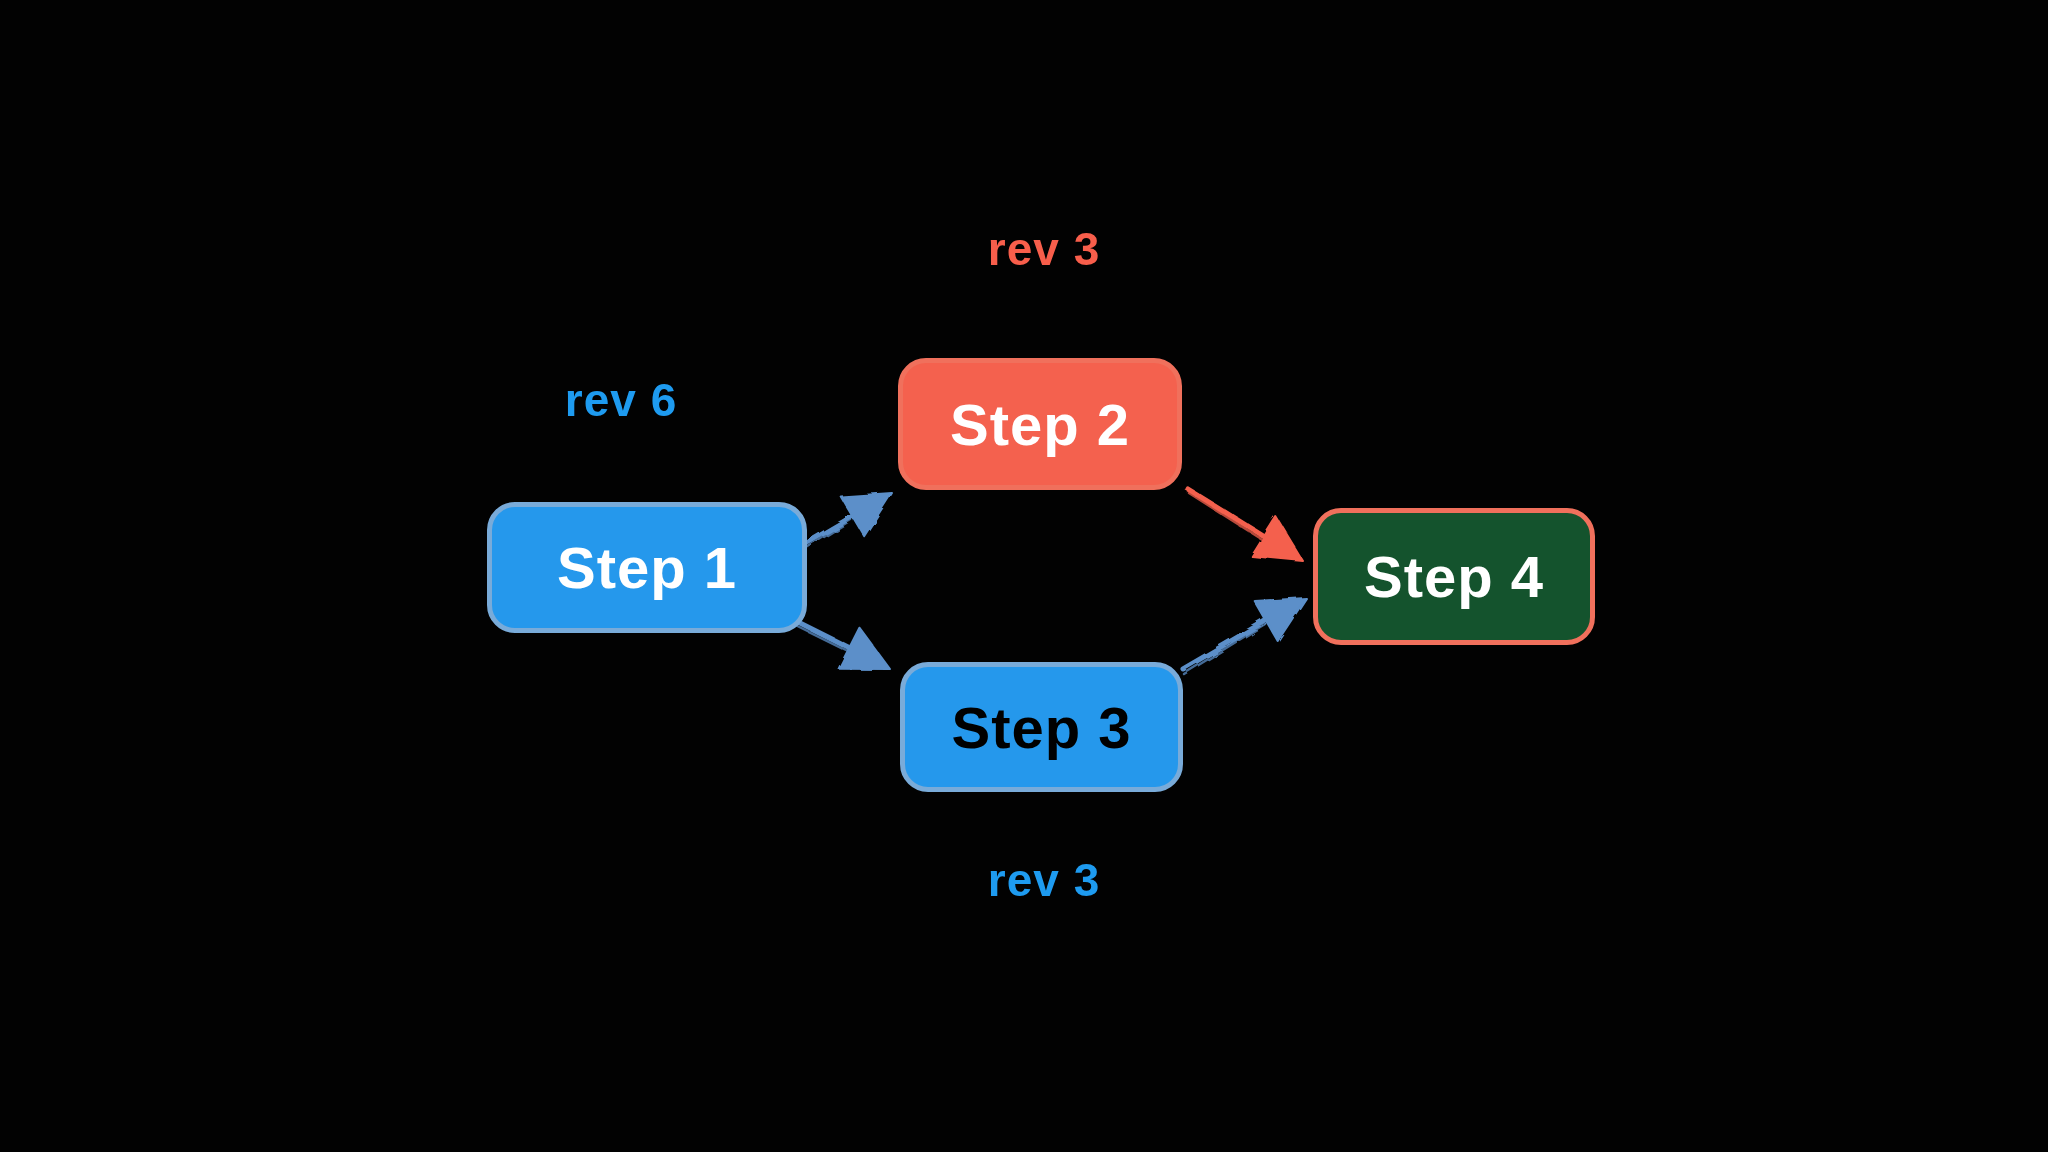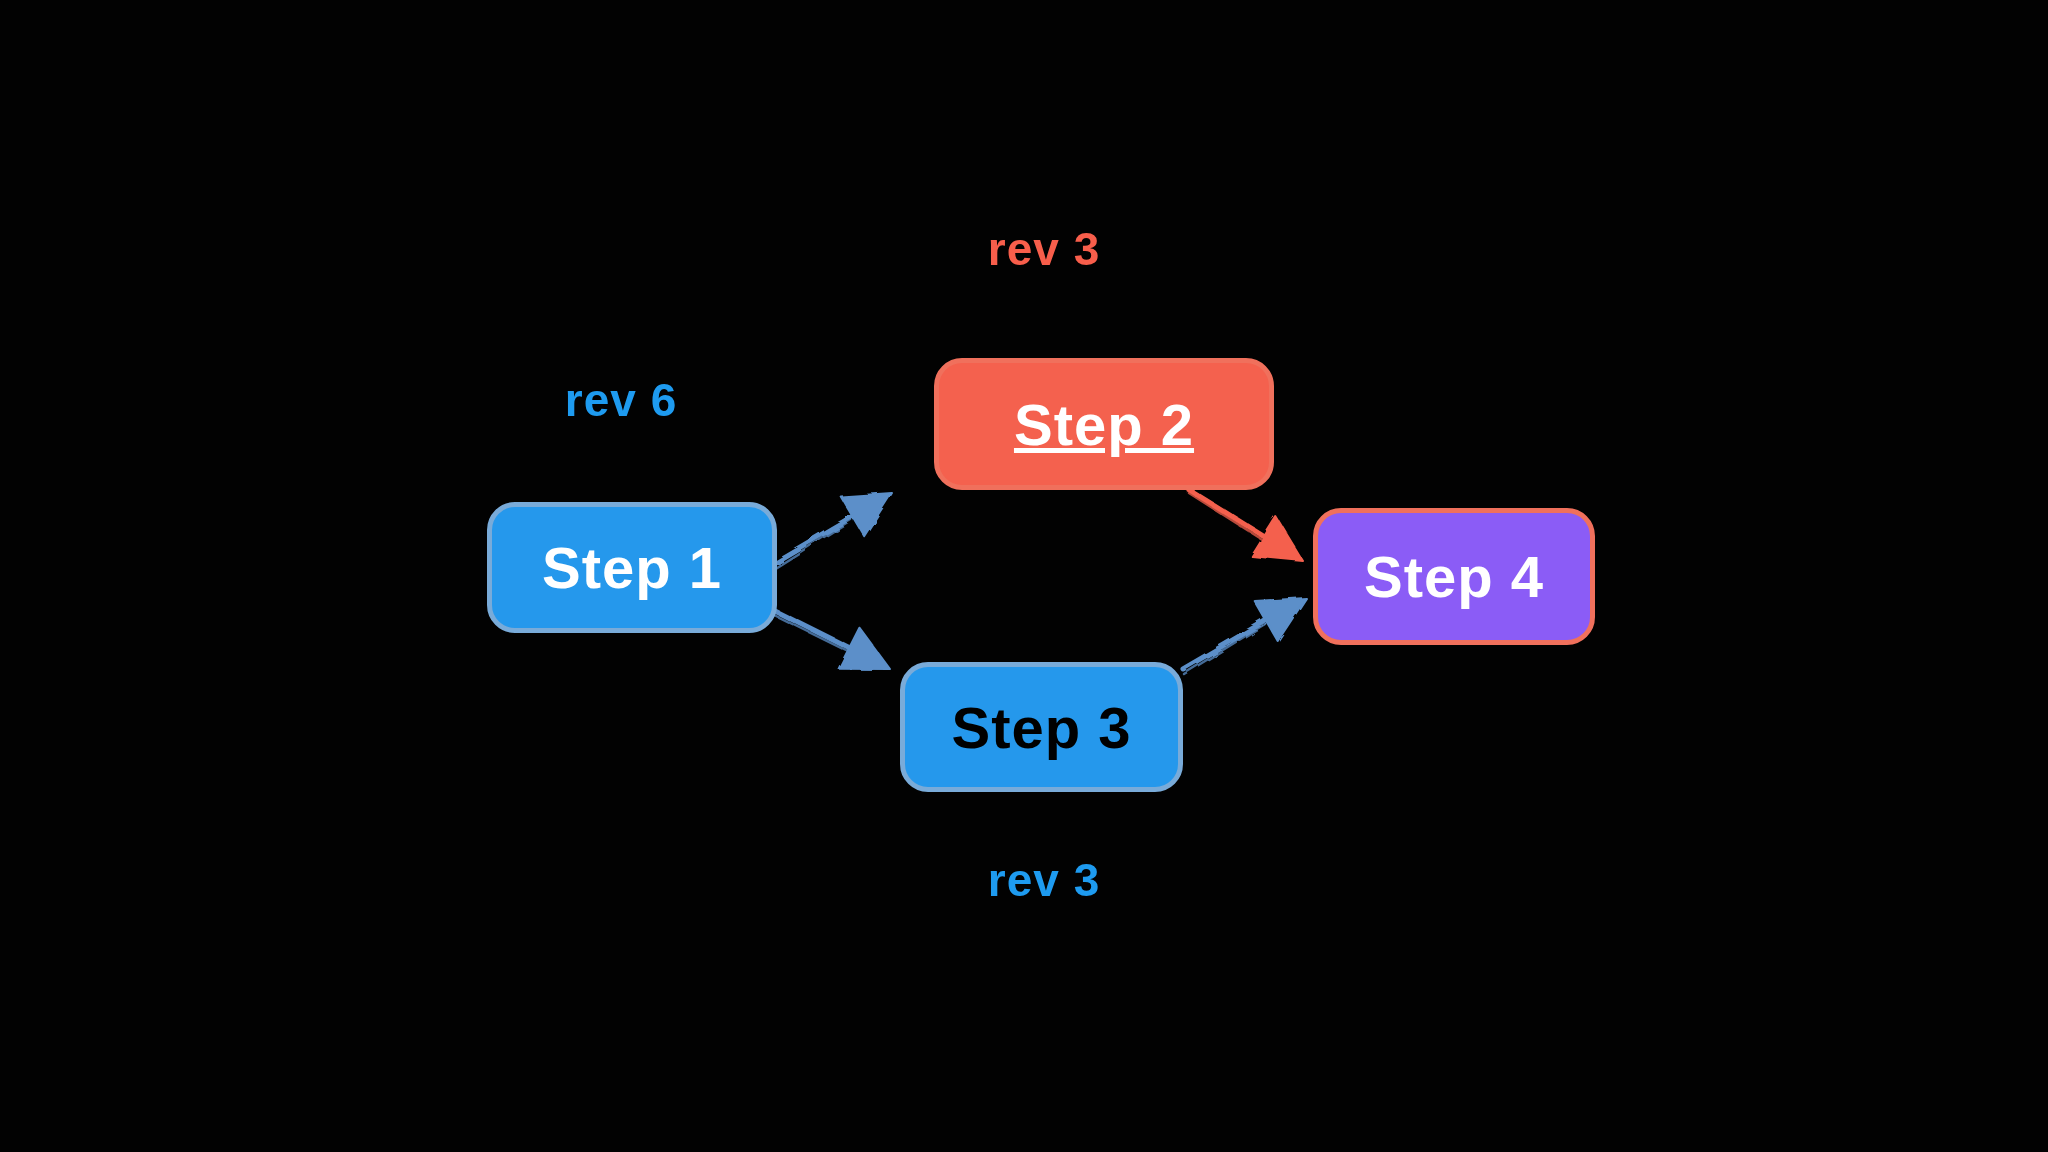--- a/index.html
+++ b/index.html
@@ -34,22 +34,22 @@
     align-items: center;
     justify-content: center;
     border-radius: 28px;
     border: 5px solid transparent;
     box-sizing: border-box;
     color: #ffffff;
     font-size: 58px;
     font-weight: bold;
     letter-spacing: 1px;
   }
-  #node-step1 { left: 487px; top: 502px; width: 290px; height: 131px; }
-  #node-step2 { left: 934px; top: 358px; width: 340px; height: 132px; text-decoration: underline; }
+  #node-step1 { left: 487px; top: 502px; width: 320px; height: 131px; }
+  #node-step2 { left: 898px; top: 358px; width: 284px; height: 132px; }
   #node-step3 { left: 900px; top: 662px; width: 283px; height: 130px; }
   #node-step4 { left: 1313px; top: 508px; width: 282px; height: 137px; }
   .annotation {
     position: absolute;
     width: 350px;
     text-align: center;
     font-size: 46px;
     font-weight: bold;
     letter-spacing: 1px;
     line-height: 1;
@@ -96,21 +96,21 @@
 
   <div class="node" id="node-step1" style="background: rgb(37, 152, 236); border-color: rgb(121, 171, 217); color: rgb(255, 255, 255);">
     <span>Step 1</span>
   </div>
   <div class="node" id="node-step2" style="background: rgb(244, 97, 78); border-color: rgb(240, 112, 92); color: rgb(255, 255, 255);">
     <span>Step 2</span>
   </div>
   <div class="node" id="node-step3" style="background: rgb(37, 152, 236); border-color: rgb(121, 171, 217); color: #000000;">
     <span>Step 3</span>
   </div>
-  <div class="node" id="node-step4" style="background: #8b5cf6; border-color: rgb(240, 112, 92); color: rgb(255, 255, 255);">
+  <div class="node" id="node-step4" style="background: #14532d; border-color: rgb(240, 112, 92); color: rgb(255, 255, 255);">
     <span>Step 4</span>
   </div>
 
   <div class="annotation" id="ann-rev1" style="color: rgb(30, 155, 240);">
     <span>rev 6</span>
   </div>
   <div class="annotation" id="ann-rev3-top" style="color: rgb(248, 94, 75);">
     <span>rev 3</span>
   </div>
   <div class="annotation" id="ann-rev3-bottom" style="color: rgb(30, 155, 240);">

